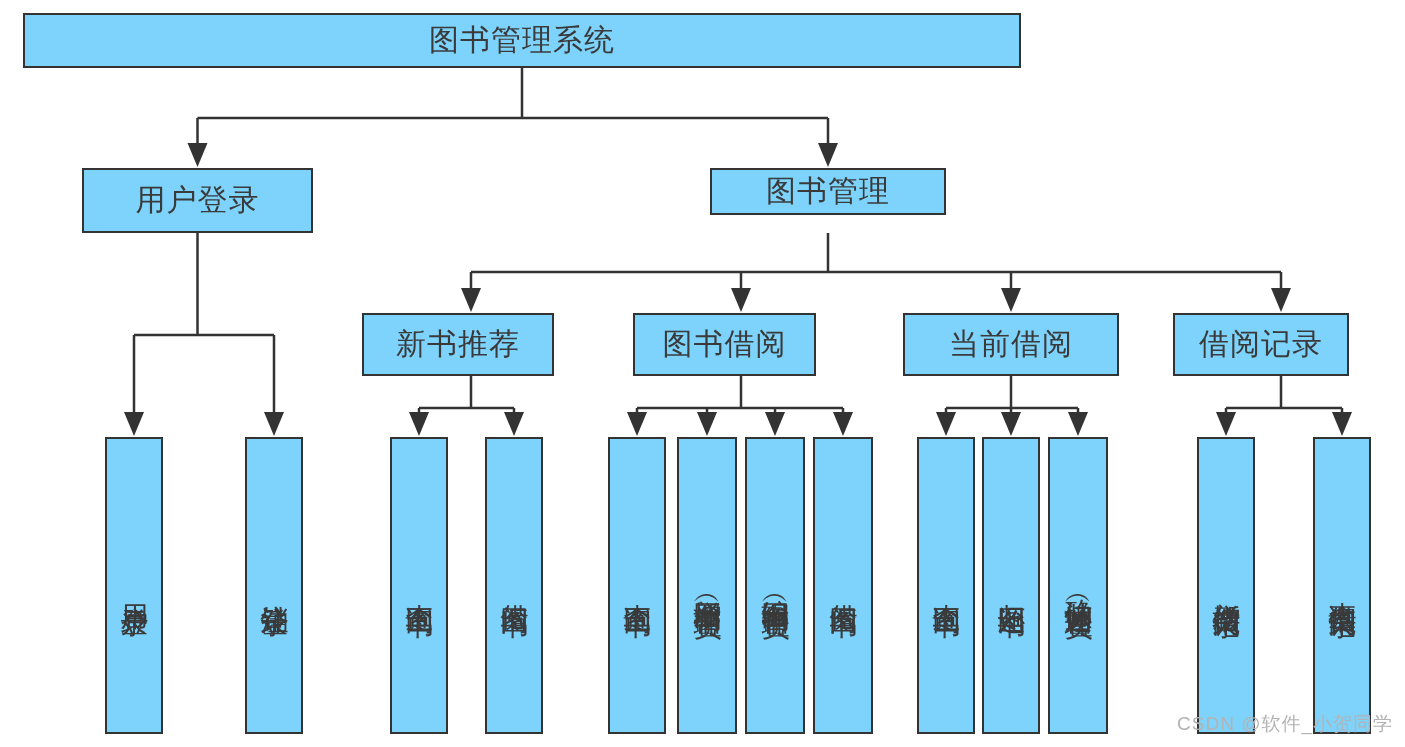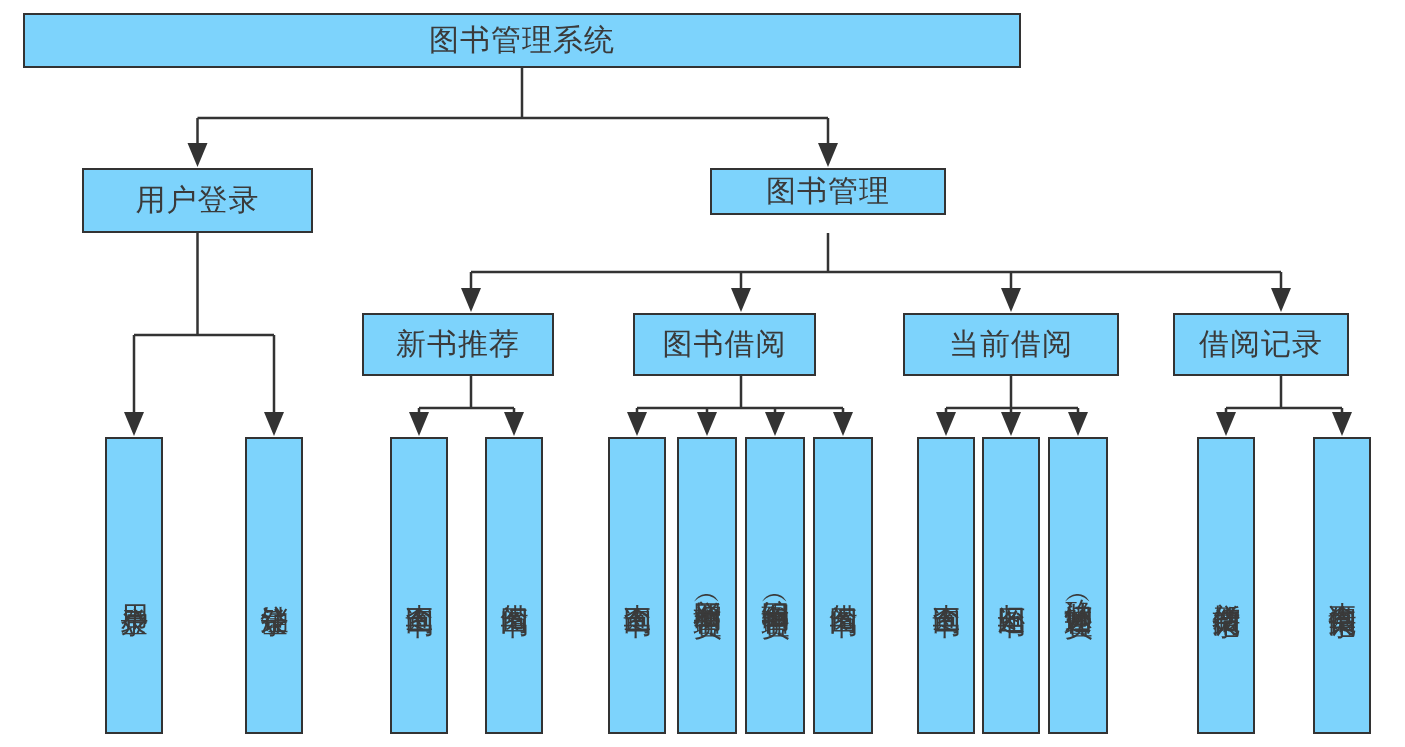--- a/index.html
+++ b/index.html
@@ -180,14 +180,15 @@
     <span class="vtext">确认归还（管理员）</span>
   </div>
 
   <div class="node v-node leaf leaf-12">
     <span class="vtext">新增借阅记录</span>
   </div>
   <div class="node v-node leaf leaf-13">
     <span class="vtext">查询借阅记录</span>
   </div>
 
+  <div id="watermark">CSDN @软件_小贺同学</div>
 
 </div>
 
 </body></html>

